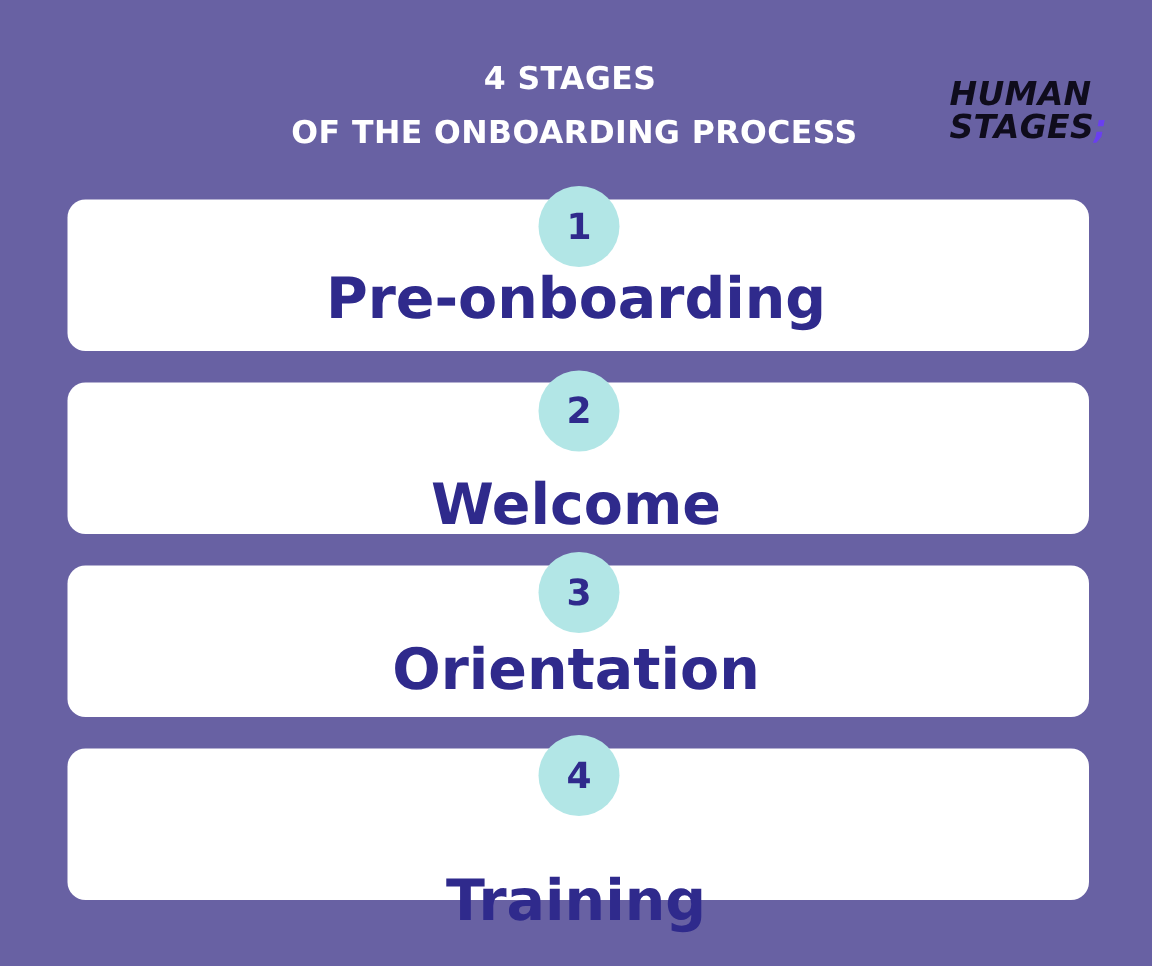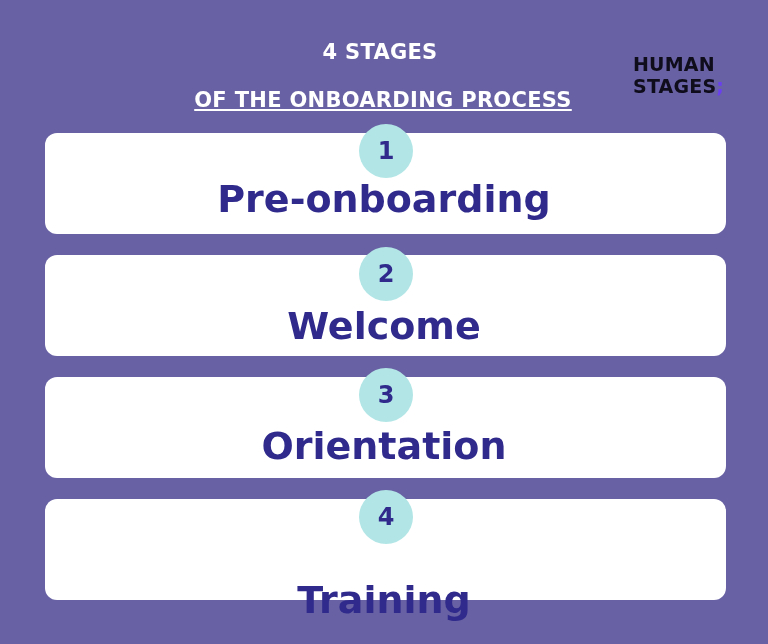--- a/index.html
+++ b/index.html
@@ -7,25 +7,26 @@
     width:768px; height:644px; overflow:hidden;
     background:#6861a3;
     font-family:"DejaVu Sans", sans-serif;
     position:relative;
   }
   .title {
     position:absolute; left:0; width:768px; text-align:center;
     color:#ffffff; font-weight:bold; font-size:21px; letter-spacing:0.3px;
   }
   .t1 { top:40px; left:-4px; }
-  .t2 { top:88px; left:-1px;text-decoration:underline; }
+  .t2 { top:76px; left:-1px; }
   .logo {
     position:absolute; left:633px; top:53px;
-    color:#0f0c1c; font-weight:bold; font-size:19px; line-height:22px;
+    color:#0f0c1c; font-weight:bold; font-size:22px; line-height:22px;
     letter-spacing:0.2px;
+    font-style:italic;
   }
   .logo .semi { color:#6a3ff0; }
   .card {
     position:absolute; left:45px; width:681px; height:101px;
     background:#ffffff; border-radius:12px;
   }
   .circle {
     position:absolute; left:359px; width:54px; height:54px; border-radius:50%;
     background:#b2e6e6; color:#2f2a8c; font-weight:bold; font-size:24px;
     display:flex; align-items:center; justify-content:center;
@@ -45,21 +46,21 @@
   <div>HUMAN</div>
   <div><span>STAGES</span><span class="semi">;</span></div>
 </div>
 
 <div class="card" style="top:133px"></div>
 <div class="circle" style="top:124px">1</div>
 <div class="stage" style="top:177px">Pre-onboarding</div>
 
 <div class="card" style="top:255px"></div>
 <div class="circle" style="top:247px">2</div>
-<div class="stage" style="top:304px">Welcome</div>
+<div class="stage" style="top:314px">Welcome</div>
 
 <div class="card" style="top:377px"></div>
 <div class="circle" style="top:368px">3</div>
 <div class="stage" style="top:424px">Orientation</div>
 
 <div class="card" style="top:499px"></div>
 <div class="circle" style="top:490px">4</div>
 <div class="stage" style="top:578px">Training</div>
 
 </body></html>

